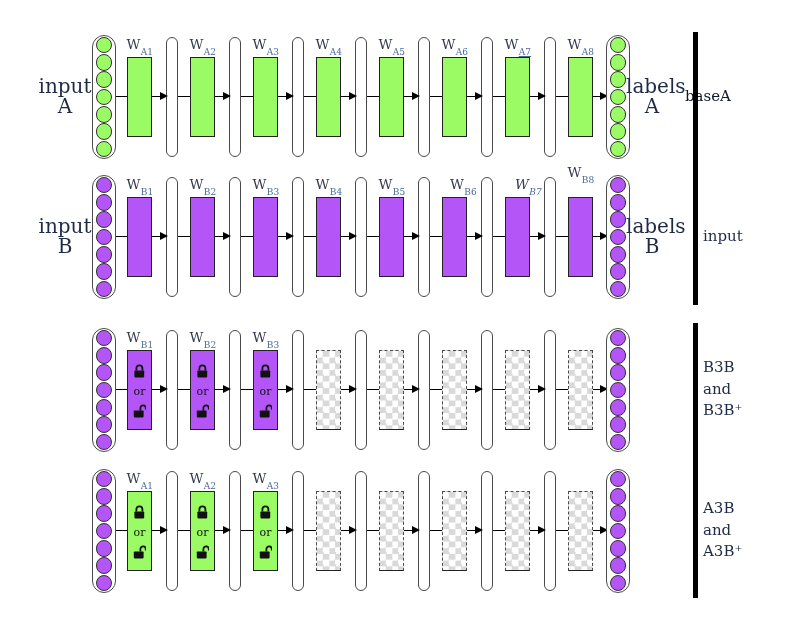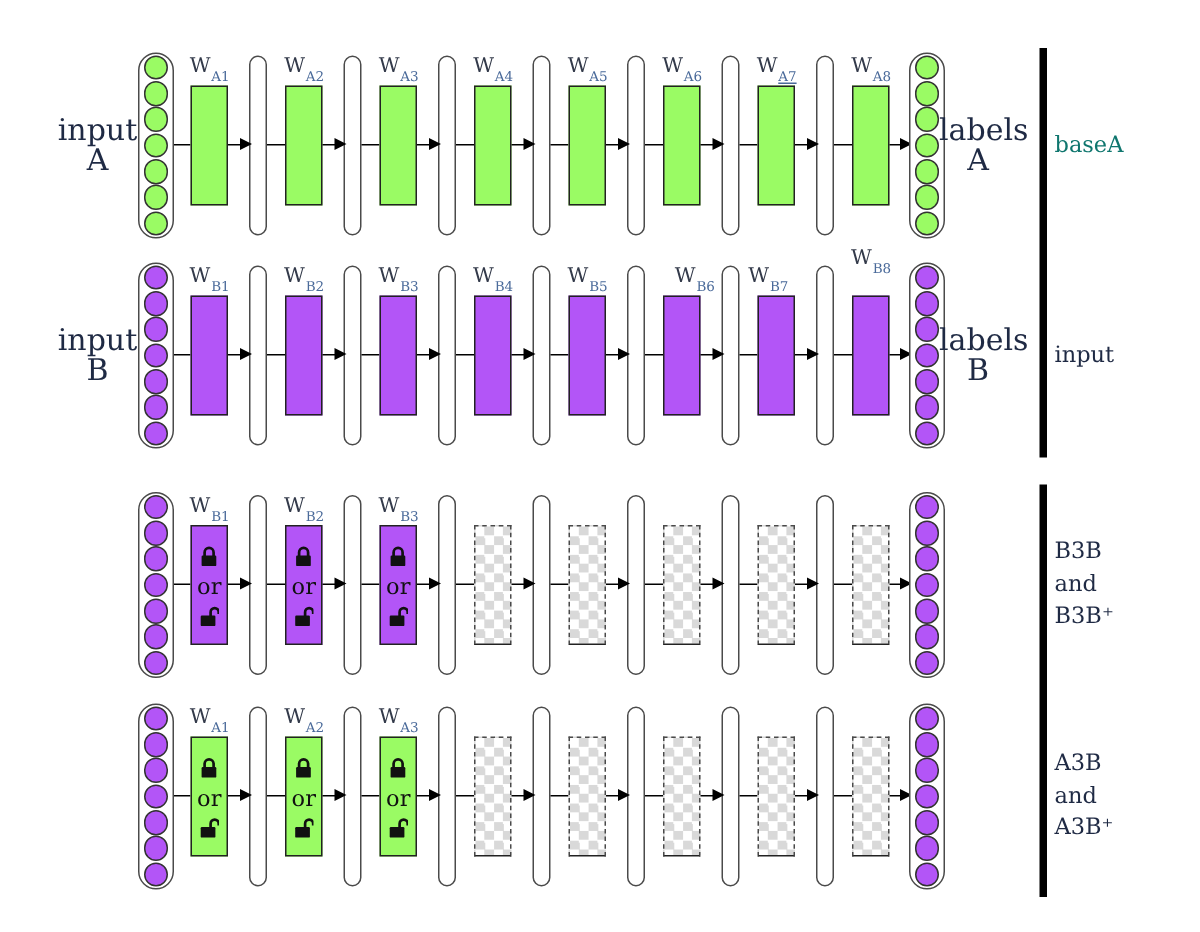--- a/index.html
+++ b/index.html
@@ -17,21 +17,21 @@
   .frozen-rect{position:absolute;width:25px;height:80px;box-sizing:border-box;
                border:1.4px dashed #4a4a4a;border-bottom:1.8px solid #222;
                background:conic-gradient(#d9d9d9 0 90deg,#ffffff 90deg 180deg,#d9d9d9 180deg 270deg,#ffffff 270deg 360deg);
                background-size:12.4px 12.4px;}
   .hline{position:absolute;height:1.4px;}
   .arrowhead{position:absolute;width:0;height:0;border-top:4.6px solid transparent;
              border-bottom:4.6px solid transparent;}
   .wlabel{position:absolute;width:52px;height:17px;line-height:17px;text-align:center;
           font-size:13.5px;white-space:nowrap;}
   .wlabel sub{font-size:9px;position:relative;top:2px;left:0.5px;}
-  .or-label{font-size:15px;line-height:11px;color:#111;}
+  .or-label{font-size:11px;line-height:11px;color:#111;}
   .text-block{position:absolute;font-size:20px;line-height:20px;text-align:center;}
   .group-block{position:absolute;font-size:15px;line-height:21.5px;text-align:left;white-space:nowrap;}
   .bar{position:absolute;width:5px;}
   svg.lock{display:block;}
 </style>
 </head>
 <body>
 
 <div id="stage">
     <div style="position: absolute; left: 0px; top: 0px; width: 0px; height: 0px;">
@@ -101,21 +101,21 @@
         <div class="circle" style="background: rgb(154, 251, 100);"></div>
         <div class="circle" style="background: rgb(154, 251, 100);"></div>
         <div class="circle" style="background: rgb(154, 251, 100);"></div>
         <div class="circle" style="background: rgb(154, 251, 100);"></div>
         <div class="circle" style="background: rgb(154, 251, 100);"></div>
       </div>
       <div class="text-block" style="left: 626px; top: 76px; width: 52px; color: rgb(31, 42, 68);">
         <div>labels</div>
         <div>A</div>
       </div>
-      <div class="group-block" style="left: 703px; top: 86px; color: #0f766e;">
+      <div class="group-block" style="left: 685px; top: 86px; color: #0f172a;">
         <div>baseA</div>
       </div>
     </div>
     <div style="position: absolute; left: 0px; top: 0px; width: 0px; height: 0px;">
       <div class="text-block" style="left: 32px; top: 216px; width: 66px; color: rgb(31, 42, 68);">
         <div>input</div>
         <div>B</div>
       </div>
       <div class="capsule" style="left: 92px; top: 175px;">
         <div class="circle" style="background: rgb(179, 85, 247);"></div>
@@ -158,21 +158,21 @@
       <div class="wlabel" style="left: 365.5px; top: 176px; color: rgb(51, 58, 74);"><span>W</span><sub style="color: rgb(74, 106, 154);">B5</sub></div>
       <div class="hline" style="left: 404px; width: 10px; top: 236px; background: rgb(0, 0, 0);"></div>
       <div class="arrowhead" style="left: 411.5px; top: 232.4px; border-left: 8.5px solid rgb(0, 0, 0);"></div>
       <div class="hline" style="left: 430px; width: 12px; top: 236px; background: rgb(0, 0, 0);"></div>
       <div class="layer-rect" style="left: 442px; top: 197px; background: rgb(179, 85, 247);"></div>
       <div class="wlabel" style="left: 437px; top: 176px; color: rgb(51, 58, 74);"><span>W</span><sub style="color: rgb(74, 106, 154);">B6</sub></div>
       <div class="hline" style="left: 467px; width: 10px; top: 236px; background: rgb(0, 0, 0);"></div>
       <div class="arrowhead" style="left: 474.5px; top: 232.4px; border-left: 8.5px solid rgb(0, 0, 0);"></div>
       <div class="hline" style="left: 493px; width: 12px; top: 236px; background: rgb(0, 0, 0);"></div>
       <div class="layer-rect" style="left: 505px; top: 197px; background: rgb(179, 85, 247);"></div>
-      <div class="wlabel" style="left: 486px; top: 176px; color: rgb(51, 58, 74);"><span>W</span><sub style="color: rgb(74, 106, 154);">B7</sub></div>
+      <div class="wlabel" style="left: 502px; top: 176px; color: rgb(51, 58, 74); font-style: italic;"><span>W</span><sub style="color: rgb(74, 106, 154);">B7</sub></div>
       <div class="hline" style="left: 530px; width: 10px; top: 236px; background: rgb(0, 0, 0);"></div>
       <div class="arrowhead" style="left: 537.5px; top: 232.4px; border-left: 8.5px solid rgb(0, 0, 0);"></div>
       <div class="hline" style="left: 556px; width: 12px; top: 236px; background: rgb(0, 0, 0);"></div>
       <div class="layer-rect" style="left: 568px; top: 197px; background: rgb(179, 85, 247);"></div>
       <div class="wlabel" style="left: 554.5px; top: 164px; color: rgb(51, 58, 74);"><span>W</span><sub style="color: rgb(74, 106, 154);">B8</sub></div>
       <div class="hline" style="left: 593px; width: 9px; top: 236px; background: rgb(0, 0, 0);"></div>
       <div class="arrowhead" style="left: 599.5px; top: 232.4px; border-left: 8.5px solid rgb(0, 0, 0);"></div>
       <div class="capsule" style="left: 606px; top: 175px;">
         <div class="circle" style="background: rgb(179, 85, 247);"></div>
         <div class="circle" style="background: rgb(179, 85, 247);"></div>

